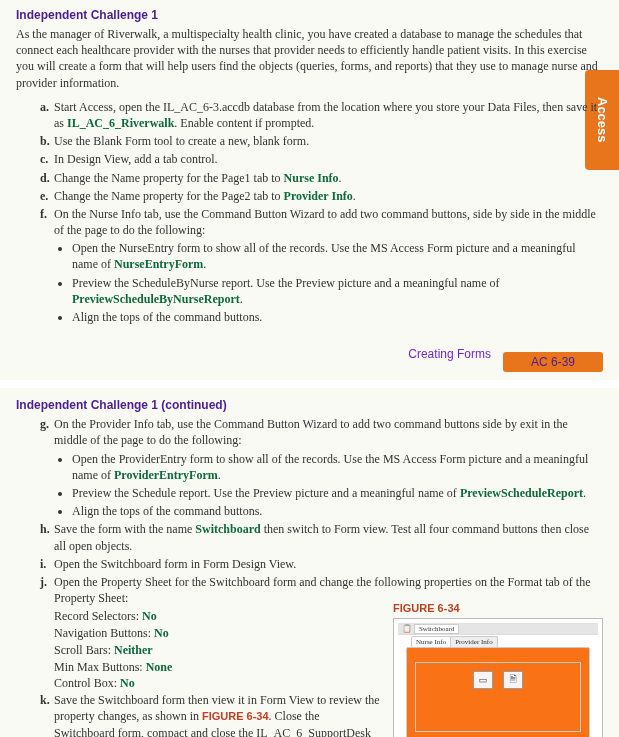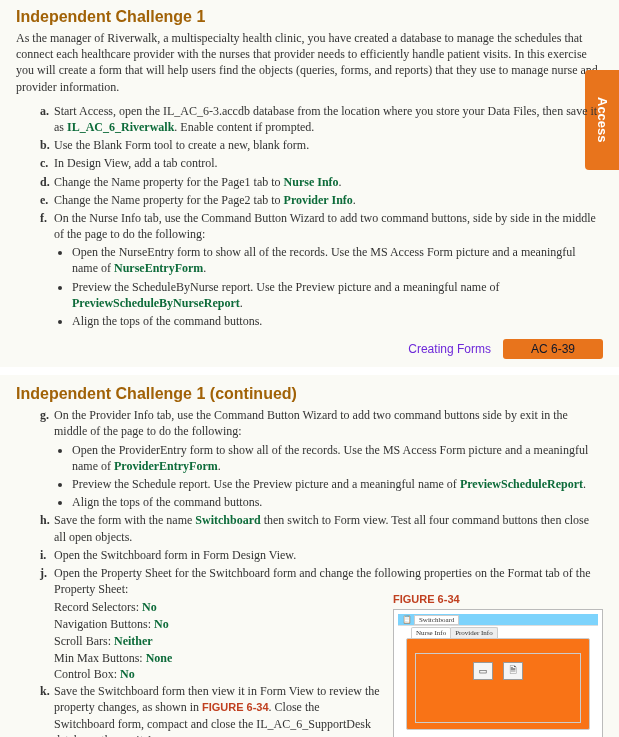--- a/index.html
+++ b/index.html
@@ -12,23 +12,23 @@
     width: 619px;
   }
   .page-section {
     background: #fafaf5;
     padding: 10px 16px 8px 16px;
     position: relative;
   }
   .page-section.top { padding-top: 8px; }
   .page-section.bottom { margin-top: 8px; }
   h2.heading {
-    color: #a16207;
+    color: #4c1d95;
     font-family: Arial, Helvetica, sans-serif;
-    font-size: 16px;
+    font-size: 12px;
     font-weight: bold;
     margin: 0 0 4px 0;
   }
   p.intro {
     margin: 0 0 8px 0;
     line-height: 1.35;
   }
   ol.steps {
     list-style: none;
     padding: 0 0 0 24px;
@@ -77,25 +77,26 @@
     gap: 12px;
     margin-top: 10px;
   }
   .footer-label {
     color: #6d28d9;
     font-family: Arial, sans-serif;
     font-size: 12px;
   }
   .footer-badge {
     background: #e8741c;
-    color: #0f172a;
+    color: #4c1d95;
     font-family: Arial, sans-serif;
     font-size: 12px;
     padding: 3px 28px;
     border-radius: 3px;
+    margin-top: 17px;
   }
   .prop-list {
     padding-left: 14px;
   }
   .prop-list div { line-height: 1.4; }
   .figure-box {
     position: absolute;
     right: 16px;
     top: 230px;
     width: 200px;
@@ -108,21 +109,21 @@
     margin-bottom: 4px;
   }
   .figure-body {
     border: 1px solid #bbb;
     background: #fff;
     height: 130px;
     position: relative;
     padding: 4px;
     box-sizing: border-box;
   }
-  .fig-titlebar { font-size: 8px; padding:1px 4px; border-bottom:1px solid #ddd; background:#7dd3fc; }
+  .fig-titlebar { font-size: 8px; padding:1px 4px; border-bottom:1px solid #ddd; background:#e5e5e5; }
   .fig-titlebar span { background:#fff; border:1px solid #ccc; padding:0 4px; font-size:7px;}
   .fig-content { margin: 12px 8px 4px 8px; border:1px solid #ccc; border-radius:2px; height:90px; background:#f97316; position:relative;}
   .fig-tabs { position:absolute; top:-10px; left:4px; font-size:7px; }
   .fig-tabs span { border:1px solid #ccc; border-bottom:none; background:#eee; padding:1px 4px; border-radius:2px 2px 0 0; margin-right:-1px;}
   .fig-tabs span.active { background:#fff;}
   .fig-inner { border:1px solid #ccc; margin:14px 8px 8px 8px; height:60px; display:flex; align-items:flex-start; justify-content:center; gap:10px; padding-top:8px;}
   .fig-btn { width:18px; height:16px; border:1px solid #999; background:#f5f5f5; display:flex; align-items:center; justify-content:center; font-size:9px;}
   .bottom-wrap { display:flex; gap:12px; }
   .bottom-left { flex:1; }
 </style>

